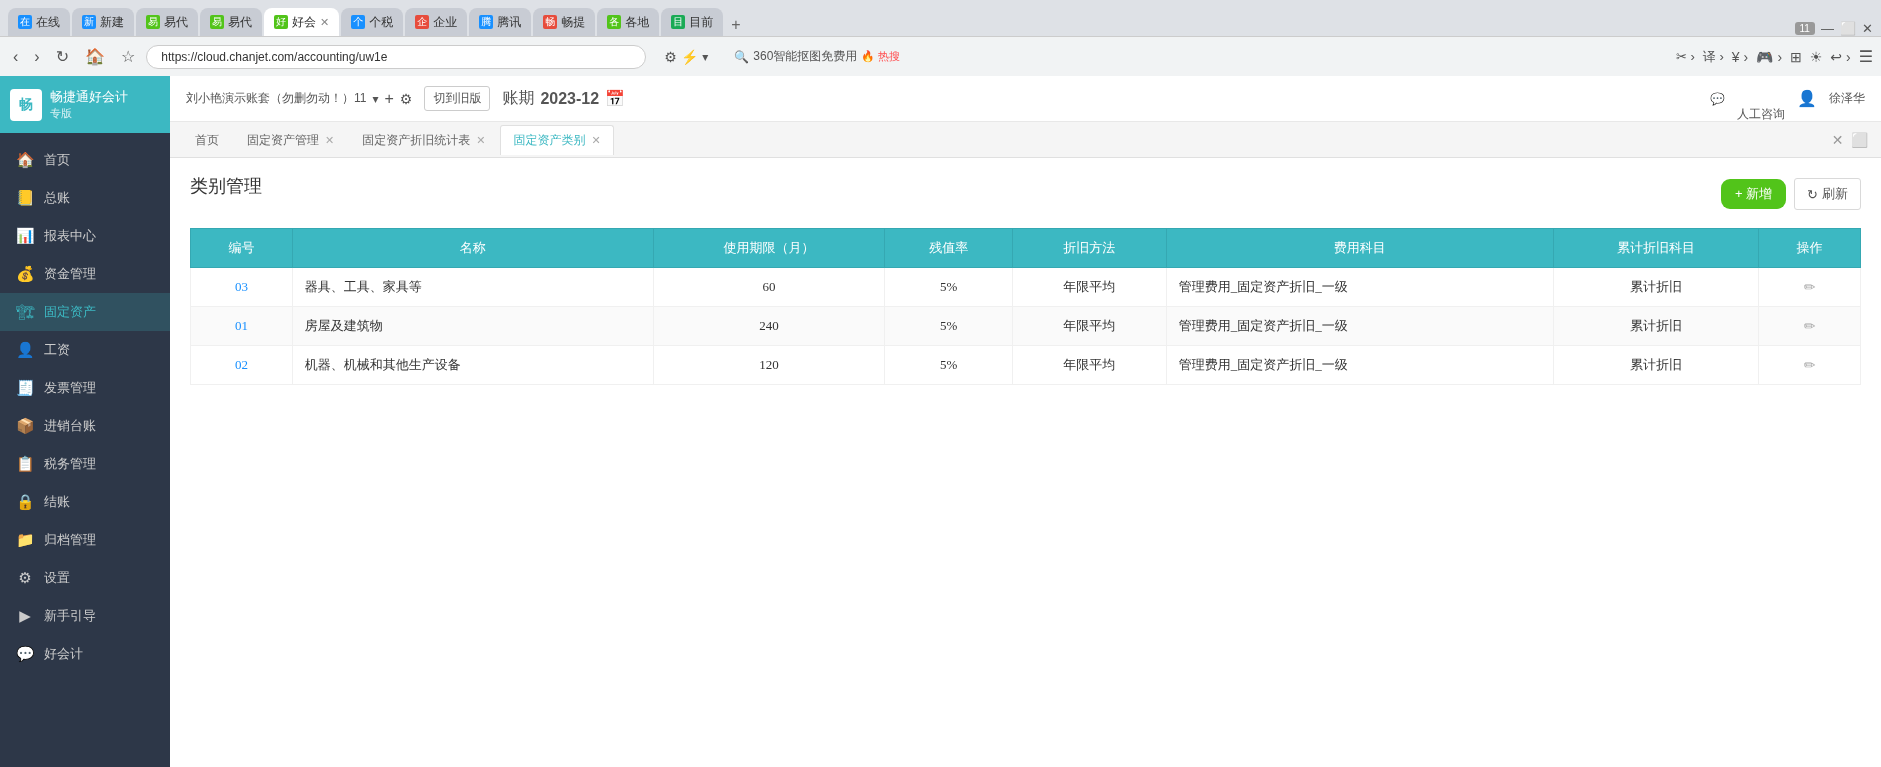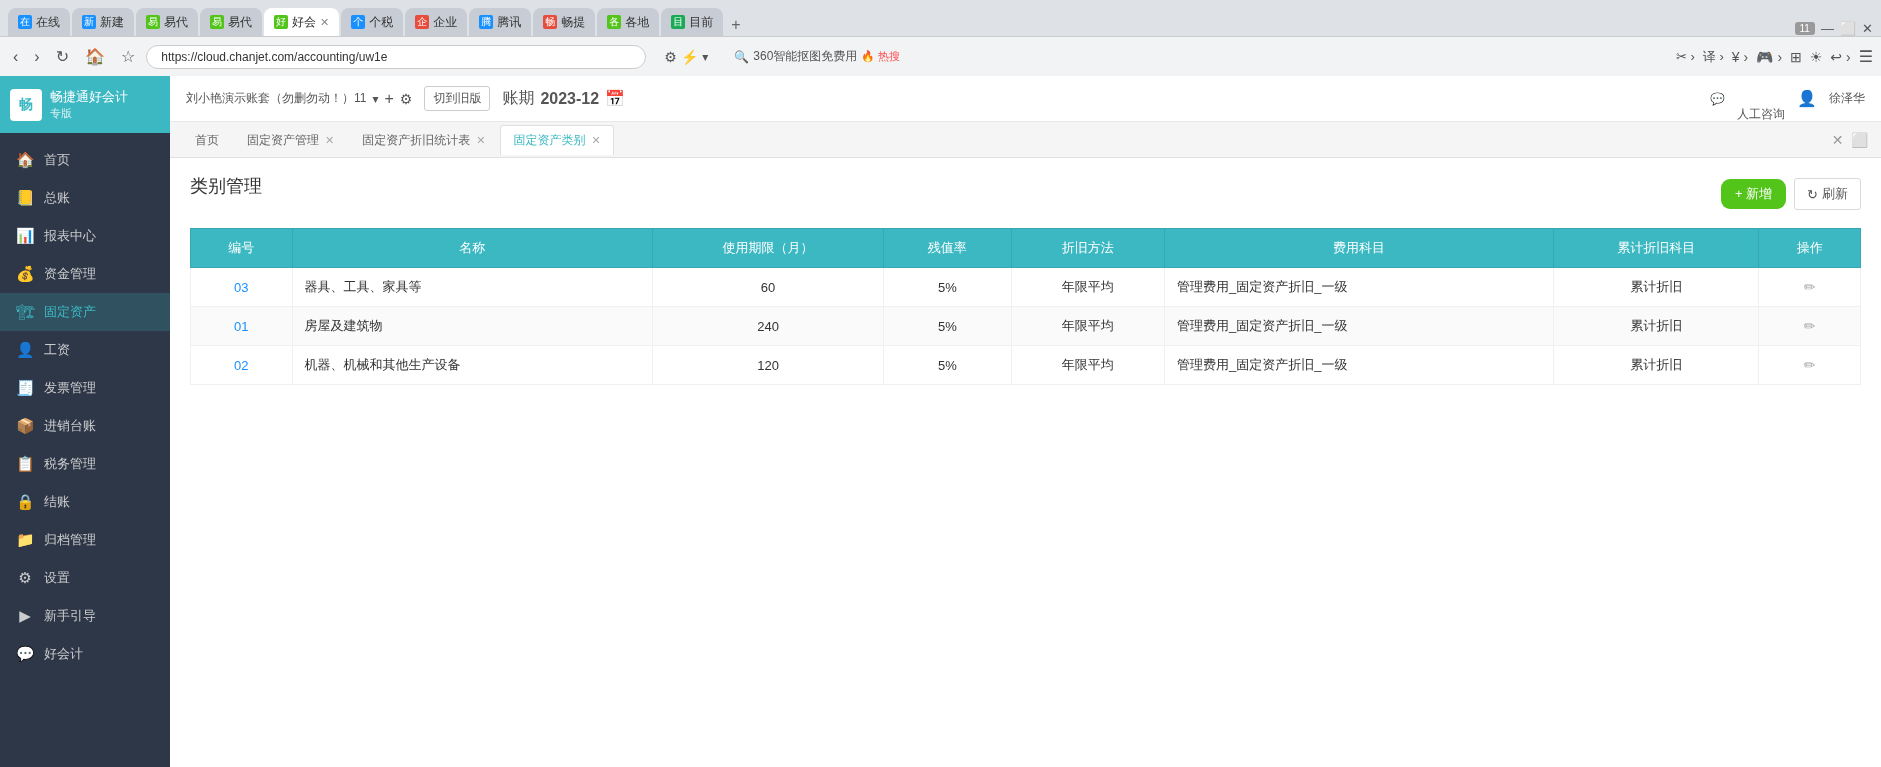--- a/index.html
+++ b/index.html
@@ -53,21 +53,21 @@
     .page-content { flex: 1; padding: 16px 20px; background: #fff; overflow-y: auto; }
     .page-title { font-size: 18px; font-weight: 500; color: #333; margin-bottom: 16px; }
     .page-actions { display: flex; align-items: center; justify-content: flex-end; gap: 8px; margin-bottom: 12px; }
     .btn-add { background: #52c41a; color: #fff; border: none; border-radius: 9px; padding: 6px 14px; font-size: 13px; cursor: pointer; display: flex; align-items: center; gap: 4px; }
     .btn-refresh { background: #fff; color: #555; border: 1px solid #d9d9d9; border-radius: 3px; padding: 6px 12px; font-size: 13px; cursor: pointer; display: flex; align-items: center; gap: 4px; }
 
     
     .data-table { width: 100%; border-collapse: collapse; font-size: 13px; }
     .data-table thead tr { background: #3cb8c2; color: #fff; }
     .data-table thead th { padding: 10px 12px; text-align: center; font-weight: 500; border: 1px solid #35a8b2; }
-    .data-table tbody tr { border-bottom: 1px solid #f0f0f0; }
+    .data-table tbody tr { border-bottom: 1px solid #f0f0f0; font-family: Liberation Serif, serif; }
     .data-table tbody tr:nth-child(even) { background: #fafafa; }
     .data-table tbody td { padding: 10px 12px; text-align: center; color: #333; border: 1px solid #f0f0f0; }
     .data-table tbody td.code { color: #1890ff; text-align: center; }
     .data-table tbody td.name { text-align: left; }
     .edit-icon { color: #aaa; cursor: pointer; font-size: 14px; }
 
     .title-actions-row { display: flex; align-items: center; justify-content: space-between; margin-bottom: 14px; }
   </style>
 </head>
 <body>

